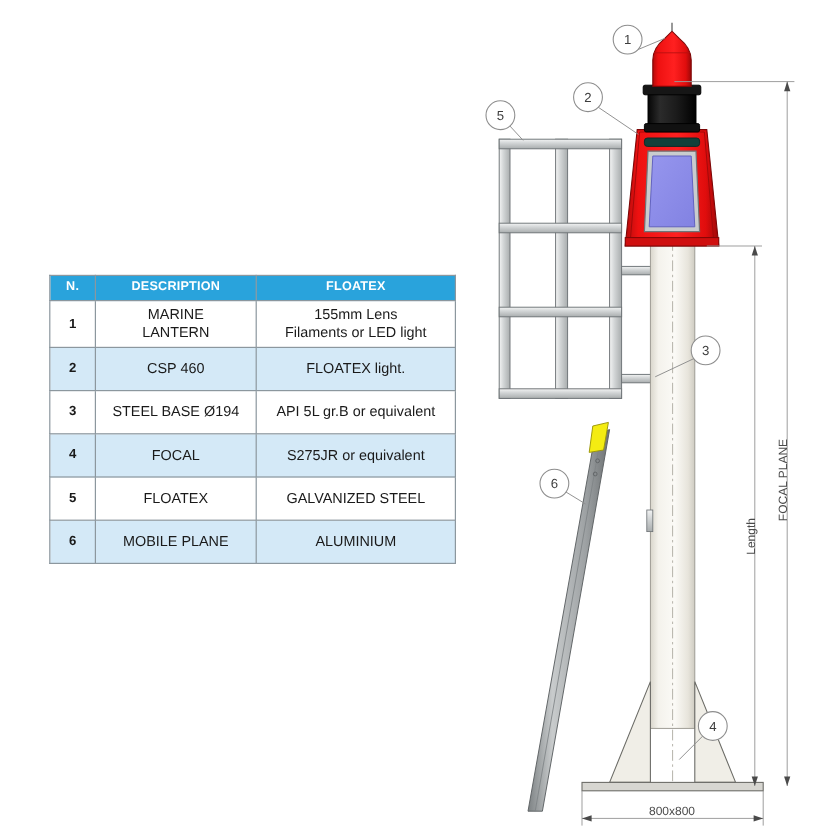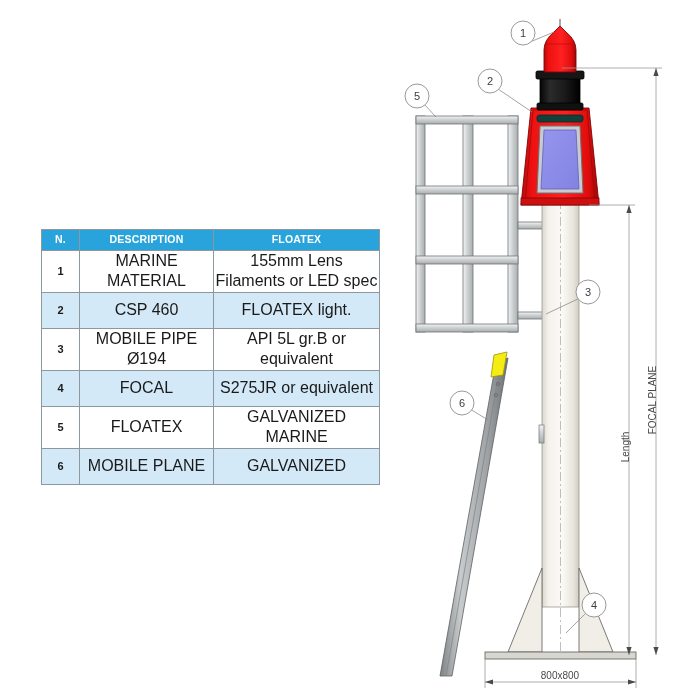--- a/index.html
+++ b/index.html
@@ -14,21 +14,21 @@
   
   .legend-table{
     position:absolute;left:41px;top:229px;width:338px;
     border-collapse:collapse;
     border:1px solid #7d8a93;
     table-layout:fixed;
   }
   .legend-table th,.legend-table td{
     border:1px solid #8c979e;
     text-align:center;vertical-align:middle;
-    font-size:16px;
+    font-size:12px;
     padding:0;
     line-height:1.28;
   }
   .legend-table thead th{
     background:#29a3dc;color:#ffffff;font-weight:bold;
     height:20px;font-size:10.5px;letter-spacing:.2px;
   }
   .col-n{width:38px;}
   .col-desc{width:134px;}
   .col-mat{width:166px;}
@@ -68,51 +68,51 @@
         <th>N.</th>
         <th>DESCRIPTION</th>
         <th>FLOATEX</th>
       </tr>
     </thead>
     <tbody>
       <tr class="tall">
         <td class="num">1</td>
         <td class="cell-lines">
           <span>MARINE</span>
-          <span>MATERIAL</span>
+          <span>LANTERN</span>
         </td>
         <td class="cell-lines">
           <span>155mm Lens</span>
-          <span>Filaments or LED spec</span>
+          <span>Filaments or LED light</span>
         </td>
       </tr>
       <tr class="alt">
         <td class="num">2</td>
         <td>CSP 460</td>
         <td>FLOATEX light.</td>
       </tr>
       <tr>
         <td class="num">3</td>
-        <td>MOBILE PIPE Ø194</td>
+        <td>STEEL BASE Ø194</td>
         <td>API 5L gr.B or equivalent</td>
       </tr>
       <tr class="alt">
         <td class="num">4</td>
         <td>FOCAL</td>
         <td>S275JR or equivalent</td>
       </tr>
       <tr>
         <td class="num">5</td>
         <td>FLOATEX</td>
-        <td>GALVANIZED MARINE</td>
+        <td>GALVANIZED STEEL</td>
       </tr>
       <tr class="alt">
         <td class="num">6</td>
         <td>MOBILE PLANE</td>
-        <td>GALVANIZED</td>
+        <td>ALUMINIUM</td>
       </tr>
     </tbody>
   </table>
 
   <div class="drawing">
     <svg class="dwg-svg" width="310" height="700" viewBox="0 0 310 700">
       <defs>
         <linearGradient id="poleGrad" x1="0" y1="0" x2="1" y2="0">
           <stop offset="0" stop-color="#d9d6cc"></stop>
           <stop offset="0.18" stop-color="#f4f2ec"></stop>

